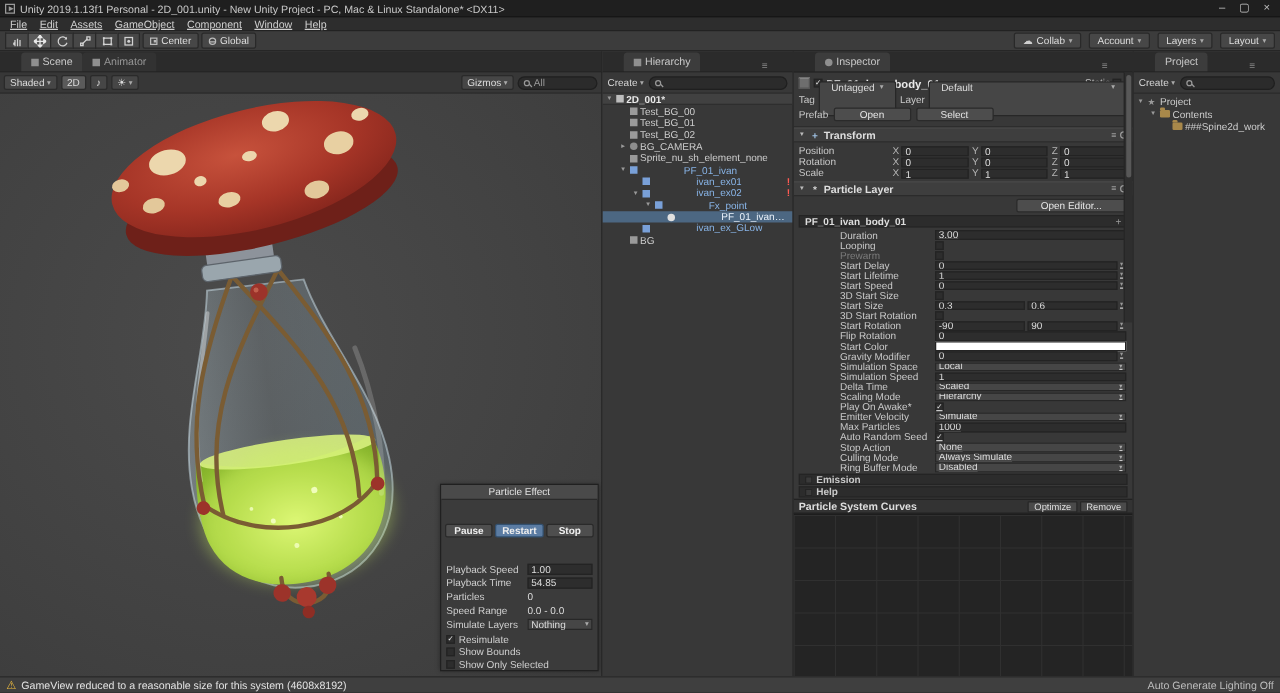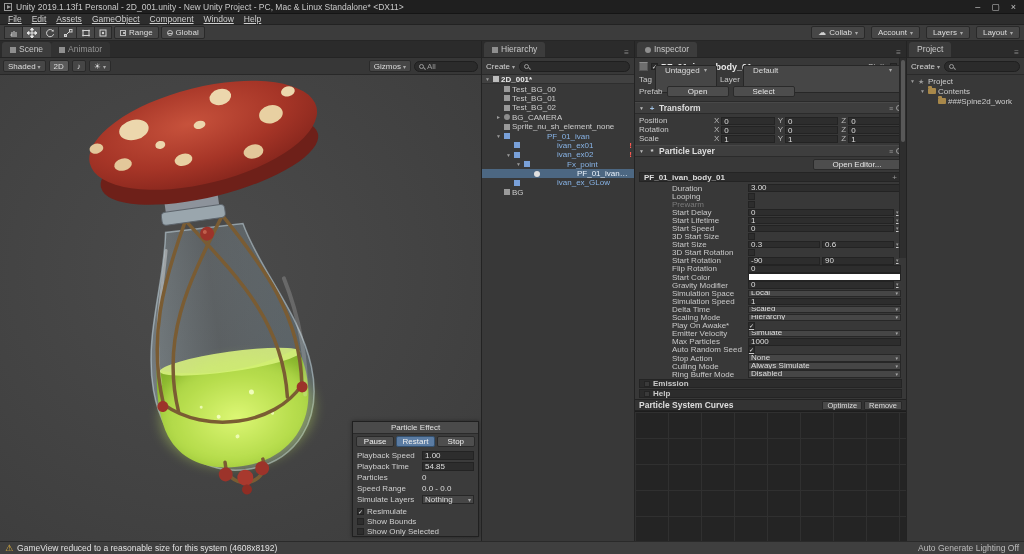--- a/index.html
+++ b/index.html
@@ -36,21 +36,21 @@
   .cloud{font-size:8px;color:#cfcfcf;}
 
   
   .main{position:absolute;top:41px;left:0;right:0;bottom:13px;background:#383838;}
   .panel{position:absolute;top:0;bottom:0;overflow:hidden;border-right:1px solid #232323;background:#383838;}
   #scene-panel{left:0;width:482px;}
   #hierarchy-panel{left:482px;width:153px;}
   #inspector-panel{left:635px;width:272px;}
   #project-panel{left:907px;width:117px;border-right:none;}
 
-  .tabbar{height:17px;background:#2b2b2b;display:flex;align-items:flex-end;padding:0 2px;border-bottom:1px solid #242424;}
+  .tabbar{height:17px;background:#2b2b2b;display:flex;align-items:flex-end;padding:0 17px;border-bottom:1px solid #242424;}
   .tab{height:15px;line-height:15px;padding:0 8px;font-size:8.5px;color:#c8c8c8;background:#3c3c3c;border-radius:3px 3px 0 0;display:flex;align-items:center;gap:3px;}
   .tab[data-active="false"]{background:#323232;color:#969696;}
   .tab-icon{width:6px;height:6px;background:#8f8f8f;flex:none;}
   .tabbar .bar-menu{margin-left:auto;color:#8a8a8a;font-size:8px;padding-right:3px;}
 
   .panel-toolbar{height:17px;background:#383838;border-bottom:1px solid #2a2a2a;display:flex;align-items:center;gap:4px;padding:0 4px;}
   .flat-drop{display:flex;align-items:center;gap:2px;font-size:8px;color:#d5d5d5;}
   .search{flex:1;height:11px;background:#2b2b2b;border:1px solid #1f1f1f;border-radius:6px;display:flex;align-items:center;gap:3px;padding:0 4px;color:#9a9a9a;min-width:20px;}
   .mag{width:5px;height:5px;border:1px solid #999;border-radius:50%;position:relative;flex:none;}
   .mag::after{content:"";position:absolute;width:3px;height:1px;background:#999;transform:rotate(45deg);right:-2.5px;bottom:-1px;}
@@ -59,21 +59,21 @@
   .scene-toolbar{height:17px;background:#373737;border-bottom:1px solid #282828;display:flex;align-items:center;gap:3px;padding:0 3px;}
   .st-btn{height:12px;background:#464646;border:1px solid #2a2a2a;border-radius:2px;font-size:8px;color:#ddd;padding:0 4px;display:flex;align-items:center;gap:2px;}
   .st-btn[data-active="true"]{background:#5a5a5a;}
   .st-spacer{flex:1;}
   .viewport{position:absolute;top:34px;left:0;right:0;bottom:0;background:radial-gradient(ellipse at 42% 42%, #4b4b4b 0%, #434343 55%, #3c3c3c 100%);}
   .viewport svg{position:absolute;inset:0;width:100%;height:100%;}
 
   
   .pe-panel{position:absolute;right:2px;bottom:4px;width:127px;background:#3b3b3b;border:1px solid #202020;box-shadow:0 0 4px rgba(0,0,0,.4);}
   .pe-title{height:12px;background:#4a4a4a;border-bottom:1px solid #2a2a2a;text-align:center;font-size:8px;color:#e0e0e0;line-height:12px;}
-  .pe-buttons{display:flex;gap:2px;padding:2px 3px;}
+  .pe-buttons{display:flex;gap:2px;padding:19px 3px;font-weight:bold;}
   .pe-btn{flex:1;height:11px;font-size:8px;background:#4e4e4e;border:1px solid #2a2a2a;border-radius:2px;color:#eee;text-align:center;line-height:9px;}
   .pe-btn[data-active="true"]{background:#5b7ca3;border-color:#33506f;}
   .pe-rows{padding:1px 0;}
   .pe-row{display:flex;align-items:center;padding:0 4px;height:11px;font-size:8px;color:#cfcfcf;}
   .pe-row .pe-label{flex:1;}
   .pe-value{width:52px;color:#ddd;}
   .pe-row[data-field="text"] .pe-value{background:#2d2d2d;border:1px solid #232323;height:9px;line-height:8px;padding:0 2px;}
   .pe-row[data-field="dropdown"] .pe-value{background:#464646;border:1px solid #272727;height:9px;line-height:8px;padding:0 2px;display:flex;justify-content:space-between;align-items:center;}
   .pe-row[data-field="dropdown"] .pe-value::after{content:"▾";font-size:6px;color:#aaa;}
   .pe-check{display:flex;align-items:center;gap:3px;padding:0 4px;height:10px;font-size:8px;color:#cfcfcf;}
@@ -263,21 +263,21 @@
     </span>
     <span class="tool-btn">
       <svg width="10" height="10">
           <rect x="2" y="2" width="6" height="6" stroke="#d2d2d2" fill="none"></rect>
           <circle cx="5" cy="5" r="1.2" fill="#d2d2d2"></circle>
         </svg>
     </span>
   </div>
   <span class="tb-toggle">
     <span class="icon-pivot"></span>
-    <span>Range</span>
+    <span>Center</span>
   </span>
   <span class="tb-toggle">
     <span class="icon-globe"></span>
     <span>Global</span>
   </span>
   <div class="tb-right">
     <span class="tb-drop">
       <span class="cloud">☁</span>
       <span>Collab</span>
       <span class="caret">▾</span>

